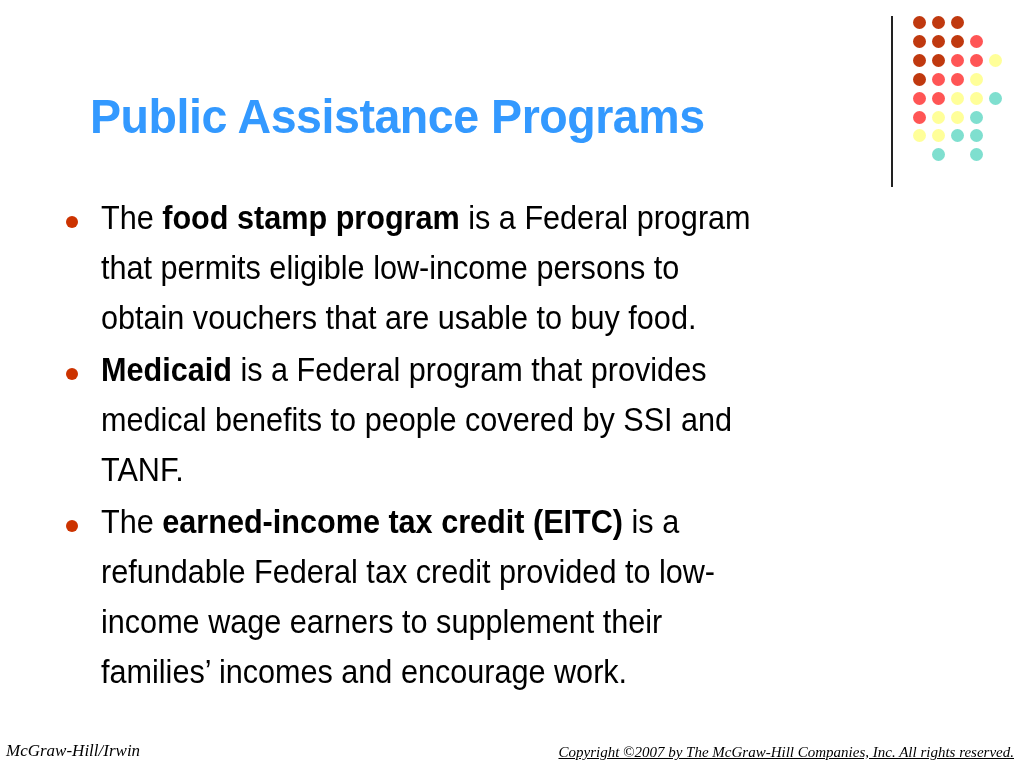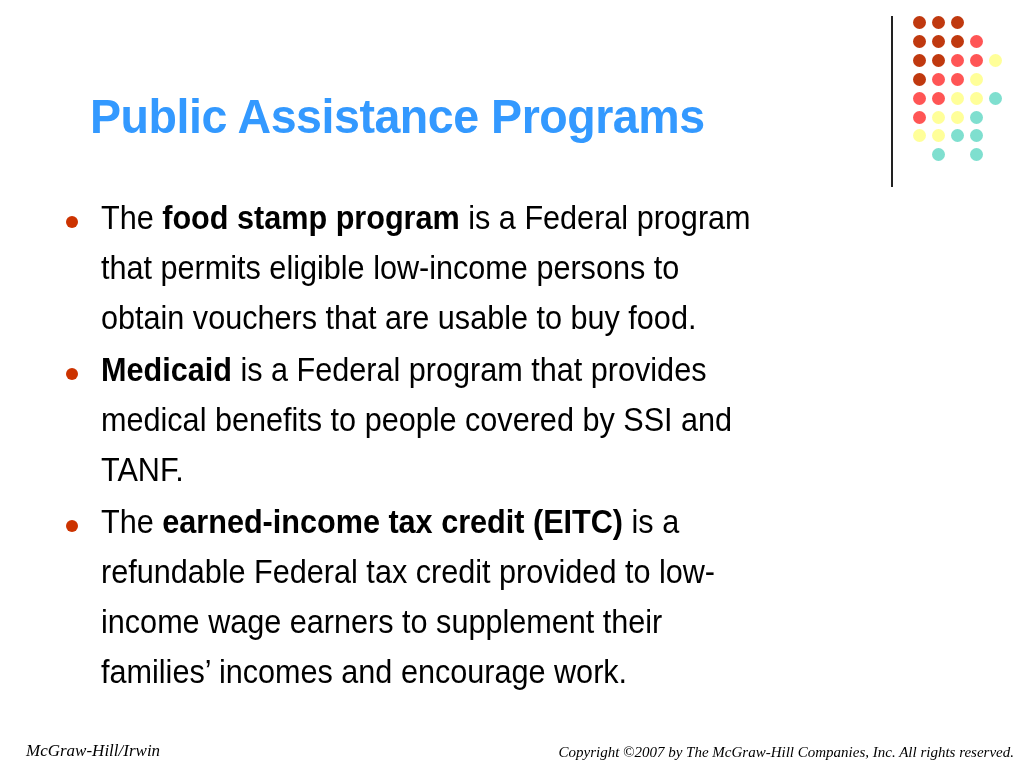--- a/index.html
+++ b/index.html
@@ -23,27 +23,28 @@
   .bullet-dot {
     position: absolute; left: 66px; width: 12px; height: 12px; border-radius: 50%; background: #cc3300;
   }
   .line {
     position: absolute; left: 101px; white-space: nowrap;
     font-size: 34px; color: #000; line-height: 40px;
     transform: scaleX(0.90); transform-origin: left center;
   }
   .line b { font-weight: bold; }
   .footer-left {
-    position: absolute; left: 26px; top: 741px;
+    position: absolute; left: 6px; top: 741px;
     font-family: "Liberation Serif", serif; font-style: italic; font-size: 17px; color: #000;
   }
   .footer-right {
     position: absolute; right: 10px; top: 744px;
     font-family: "Liberation Serif", serif; font-style: italic; font-size: 15px; color: #000;
     white-space: nowrap;
+    text-decoration: underline;
   }
 </style>
 </head>
 <body>
 
 <div>
   <div class="title">Public Assistance Programs</div>
   <div class="vline"></div>
   <div class="dots" id="dots">
       <div class="dot" style="left: 913px; top: 16px; background: rgb(192, 57, 15);"></div>

